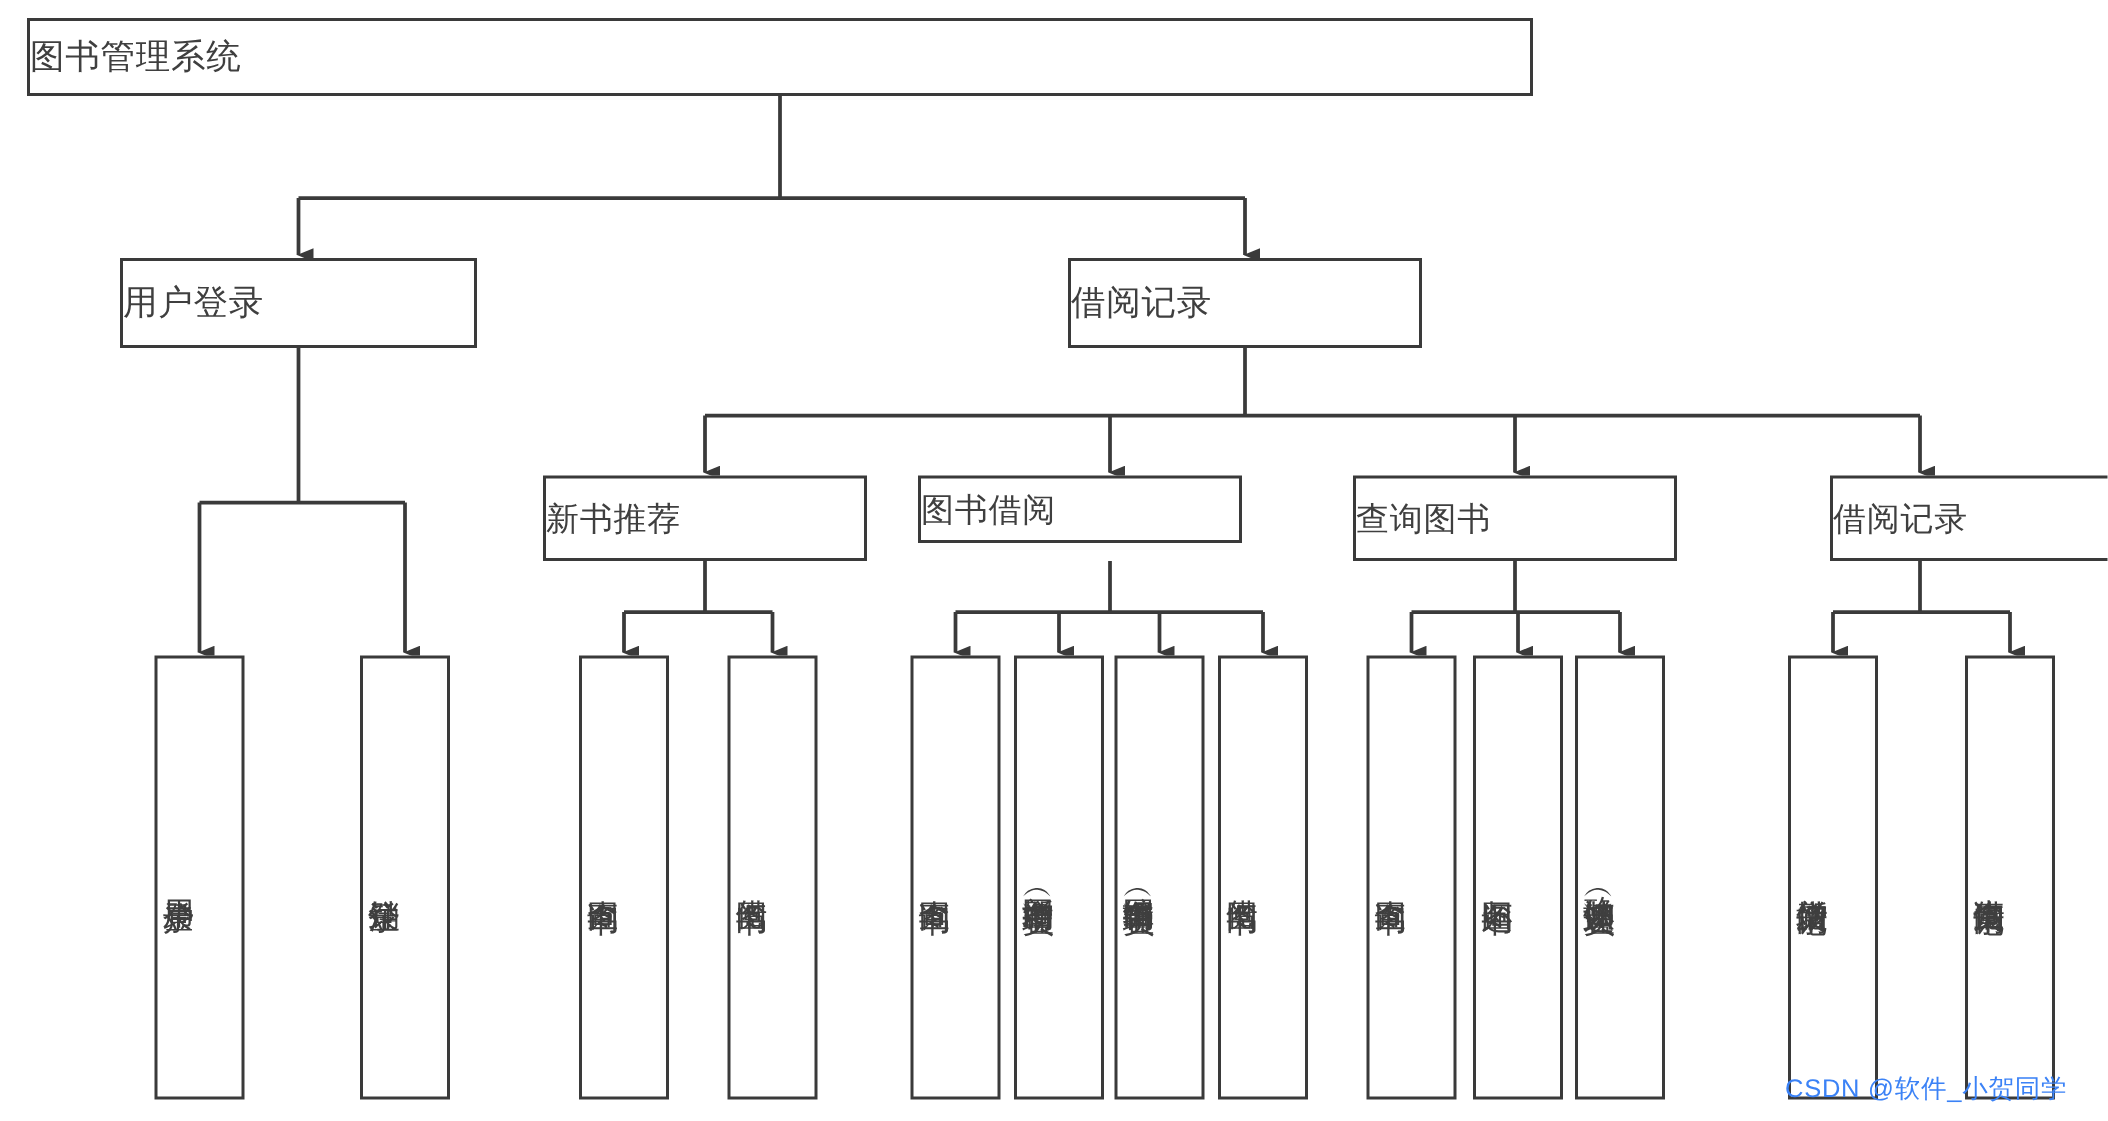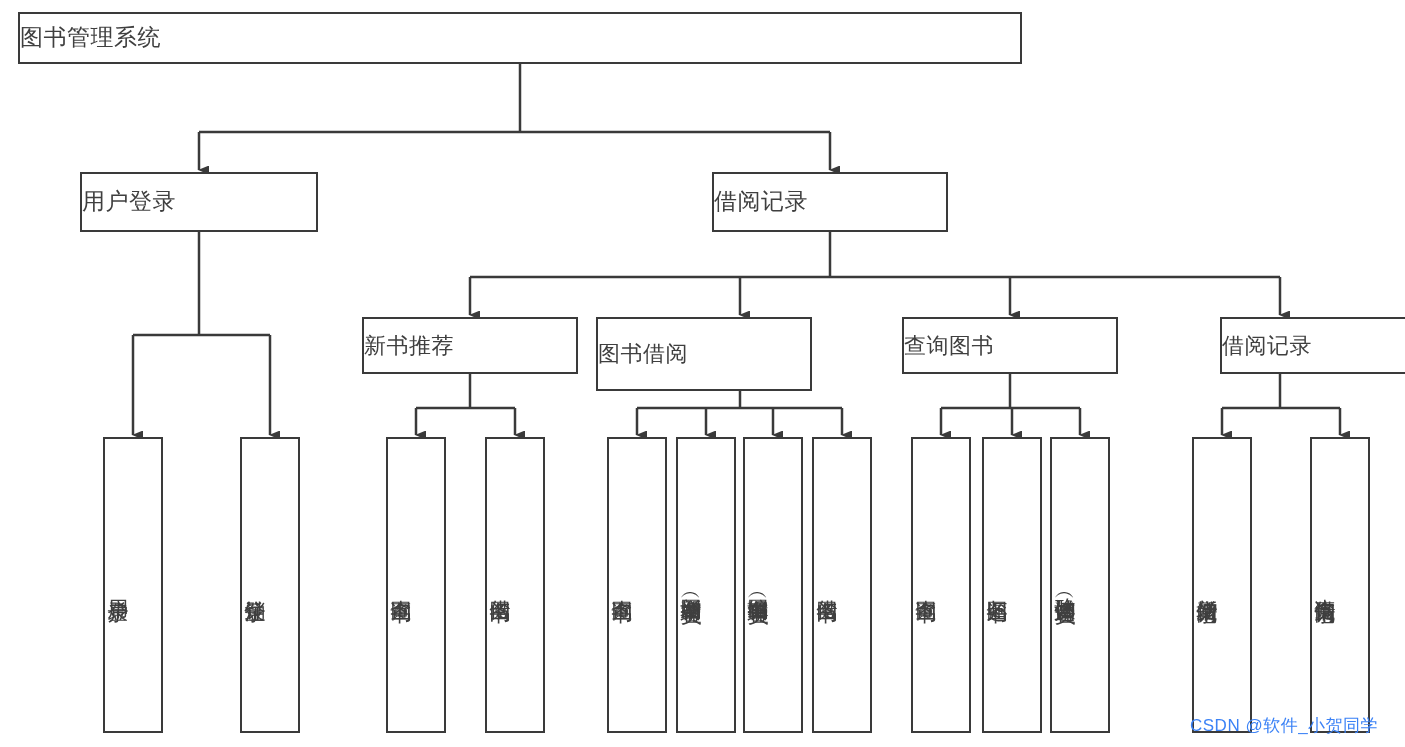--- a/index.html
+++ b/index.html
@@ -116,21 +116,21 @@
       </div>
       <div class="node-box level2" style="left: 80px; top: 172px; width: 238px; height: 60px;">
         <span class="node-label">用户登录</span>
       </div>
       <div class="node-box level2" style="left: 712px; top: 172px; width: 236px; height: 60px;">
         <span class="node-label">借阅记录</span>
       </div>
       <div class="node-box level3" style="left: 362px; top: 317px; width: 216px; height: 57px;">
         <span class="node-label">新书推荐</span>
       </div>
-      <div class="node-box level3" style="left: 596px; top: 317px; width: 216px; height: 74px;">
+      <div class="node-box level3" style="left: 612px; top: 317px; width: 216px; height: 45px;">
         <span class="node-label">图书借阅</span>
       </div>
       <div class="node-box level3" style="left: 902px; top: 317px; width: 216px; height: 57px;">
         <span class="node-label">查询图书</span>
       </div>
       <div class="node-box level3" style="left: 1172px; top: 317px; width: 216px; height: 57px; margin-left: 48px;">
         <span class="node-label">借阅记录</span>
       </div>
       <div class="node-box level4 vertical" style="left: 103px; top: 437px; width: 60px; height: 296px;">
         <span class="node-label">用户登录</span>

